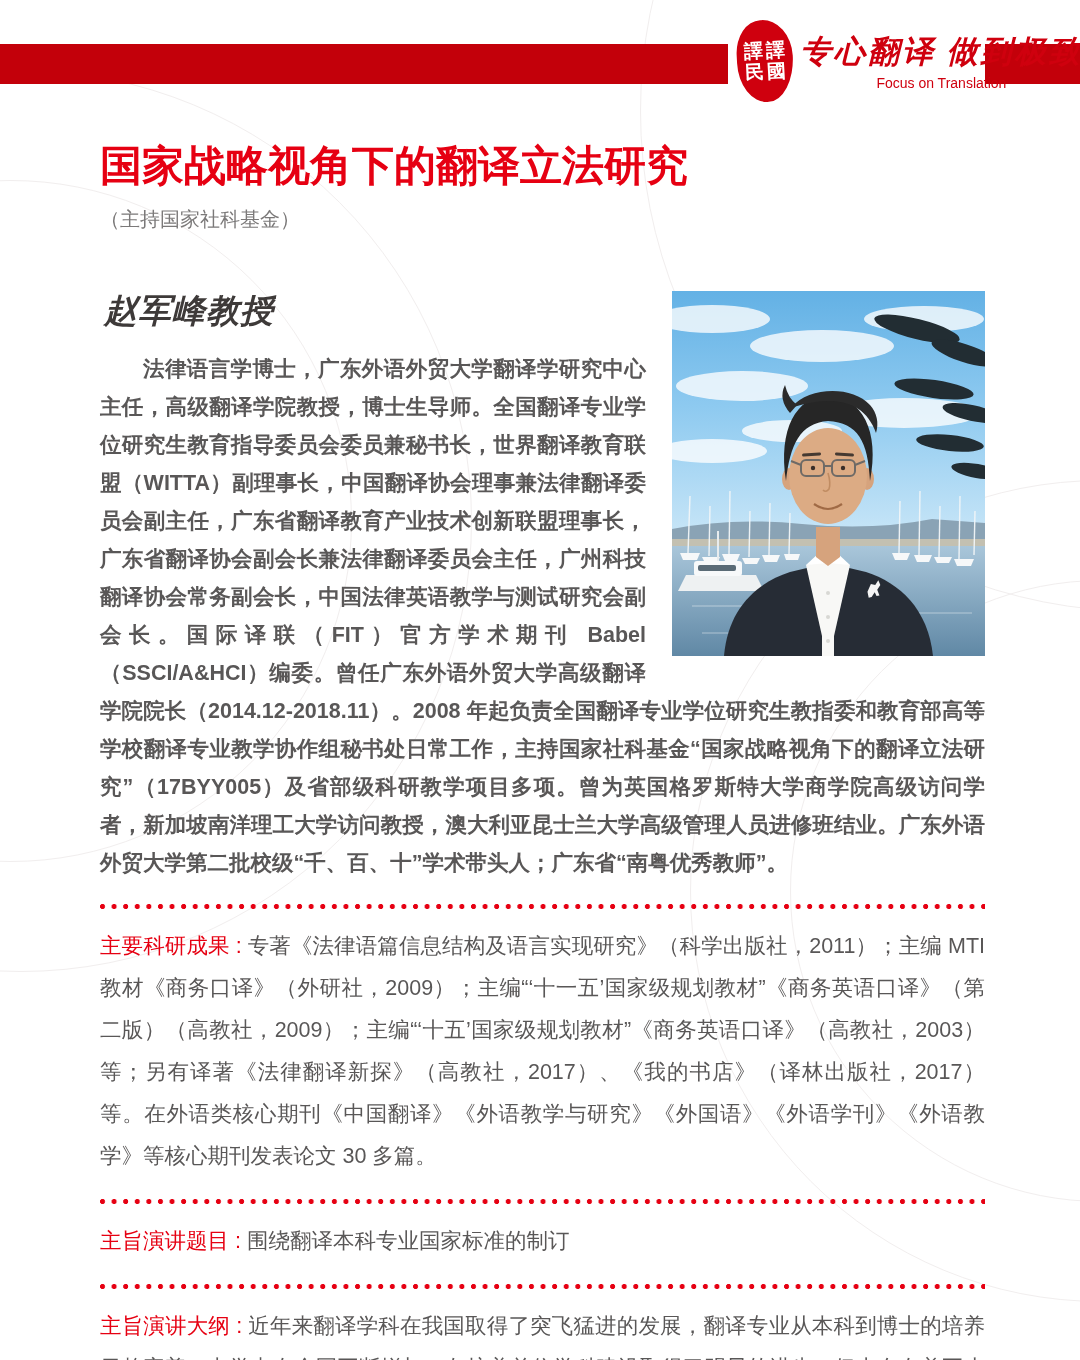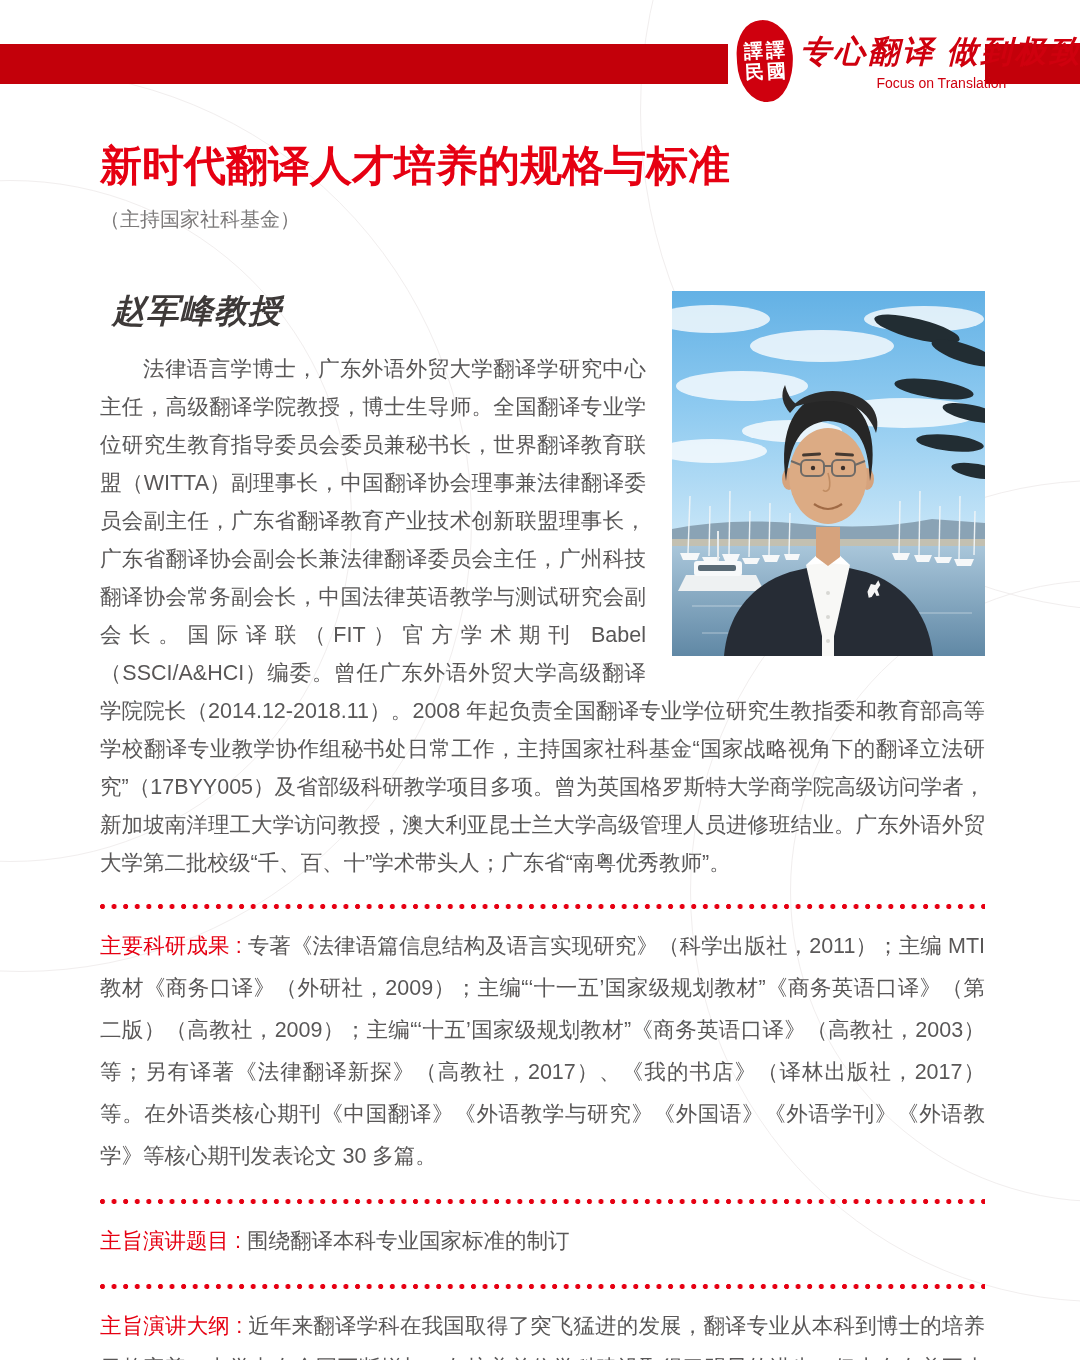--- a/index.html
+++ b/index.html
@@ -41,26 +41,26 @@
 
   .content { position:relative; z-index:1; padding:26px 95px 0 100px; }
   .title { margin:0; font-size:42px; font-weight:bold; color:var(--accent-red,#e60012); }
   .subtitle { margin-top:12px; font-size:20px; color:var(--subtitle-gray,#7b7979); }
 
   .profile { margin-top:56px; }
   .profile::after { content:""; display:block; clear:both; }
   .photo { float:right; width:313px; height:365px; margin:2px 0 18px 26px; }
   .photo svg { display:block; }
   .name {
-    margin:12px; font-size:33px; font-weight:bold; font-style:italic;
+    margin:4px; font-size:33px; font-weight:bold; font-style:italic;
     color:var(--name-gray,#3e3a39); letter-spacing:1px;
   }
   .bio {
     margin:16px 0 0; font-size:21.5px; line-height:38px; color:var(--text-gray,#595757);
-    text-align:justify; text-indent:2em;
+    text-align:justify; text-indent:2em;font-weight:bold;
   }
 
   .divider {
     height:5px; margin-top:22px;
     background-image:radial-gradient(circle at 2.5px 2.5px, var(--accent-red,#e60012) 2.2px, transparent 2.9px);
     background-size:11.6px 5px; background-repeat:repeat-x;
   }
   .info { margin-top:16px; }
   .info p { margin:0; font-size:21.5px; line-height:42px; color:var(--text-gray,#595757); text-align:justify; }
   .info .label { color:var(--accent-red,#e60012); }
@@ -86,21 +86,21 @@
       </div>
       <div class="logo-text">
         <div class="slogan-cn">专心翻译 做到极致</div>
         <div class="slogan-en">Focus on Translation</div>
       </div>
     </div>
   </header>
 
   <main class="content">
 
-    <h1 class="title">新时代翻译人才培养的规格与标准</h1>
+    <h1 class="title">国家战略视角下的翻译立法研究</h1>
     <div class="subtitle">（主持国家社科基金）</div>
 
     <section class="profile">
       <div class="photo">
         <svg width="313" height="365" viewBox="0 0 313 365" preserveAspectRatio="none">
           <defs>
             <linearGradient id="skyG" x1="0" x2="0" y1="0" y2="1">
               <stop offset="0" stop-color="#63b1e5"></stop>
               <stop offset="0.45" stop-color="#8ecaf0"></stop>
               <stop offset="1" stop-color="#cde8f8"></stop>

